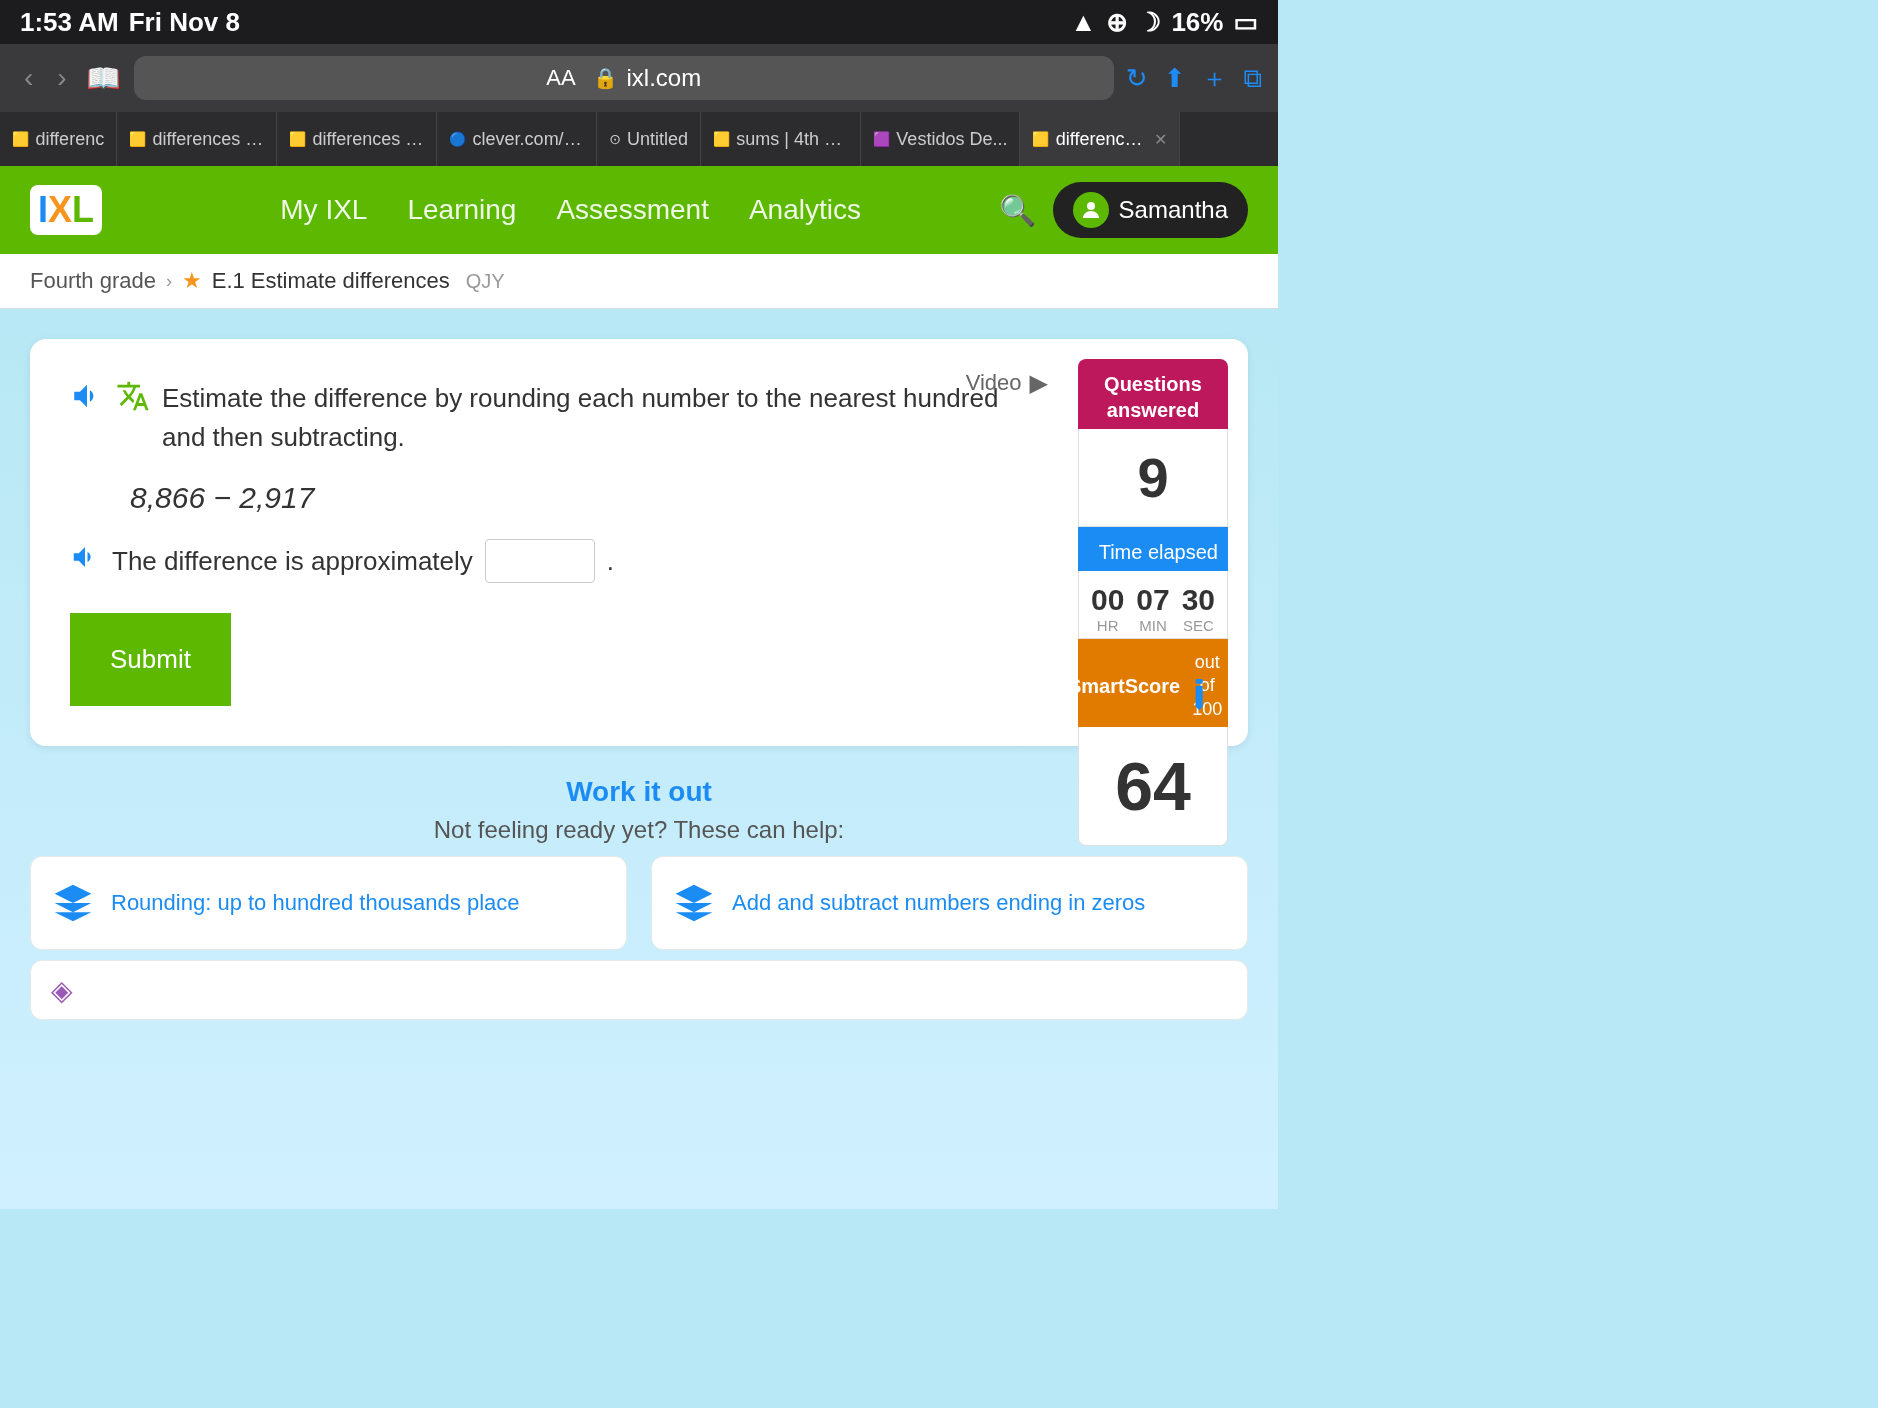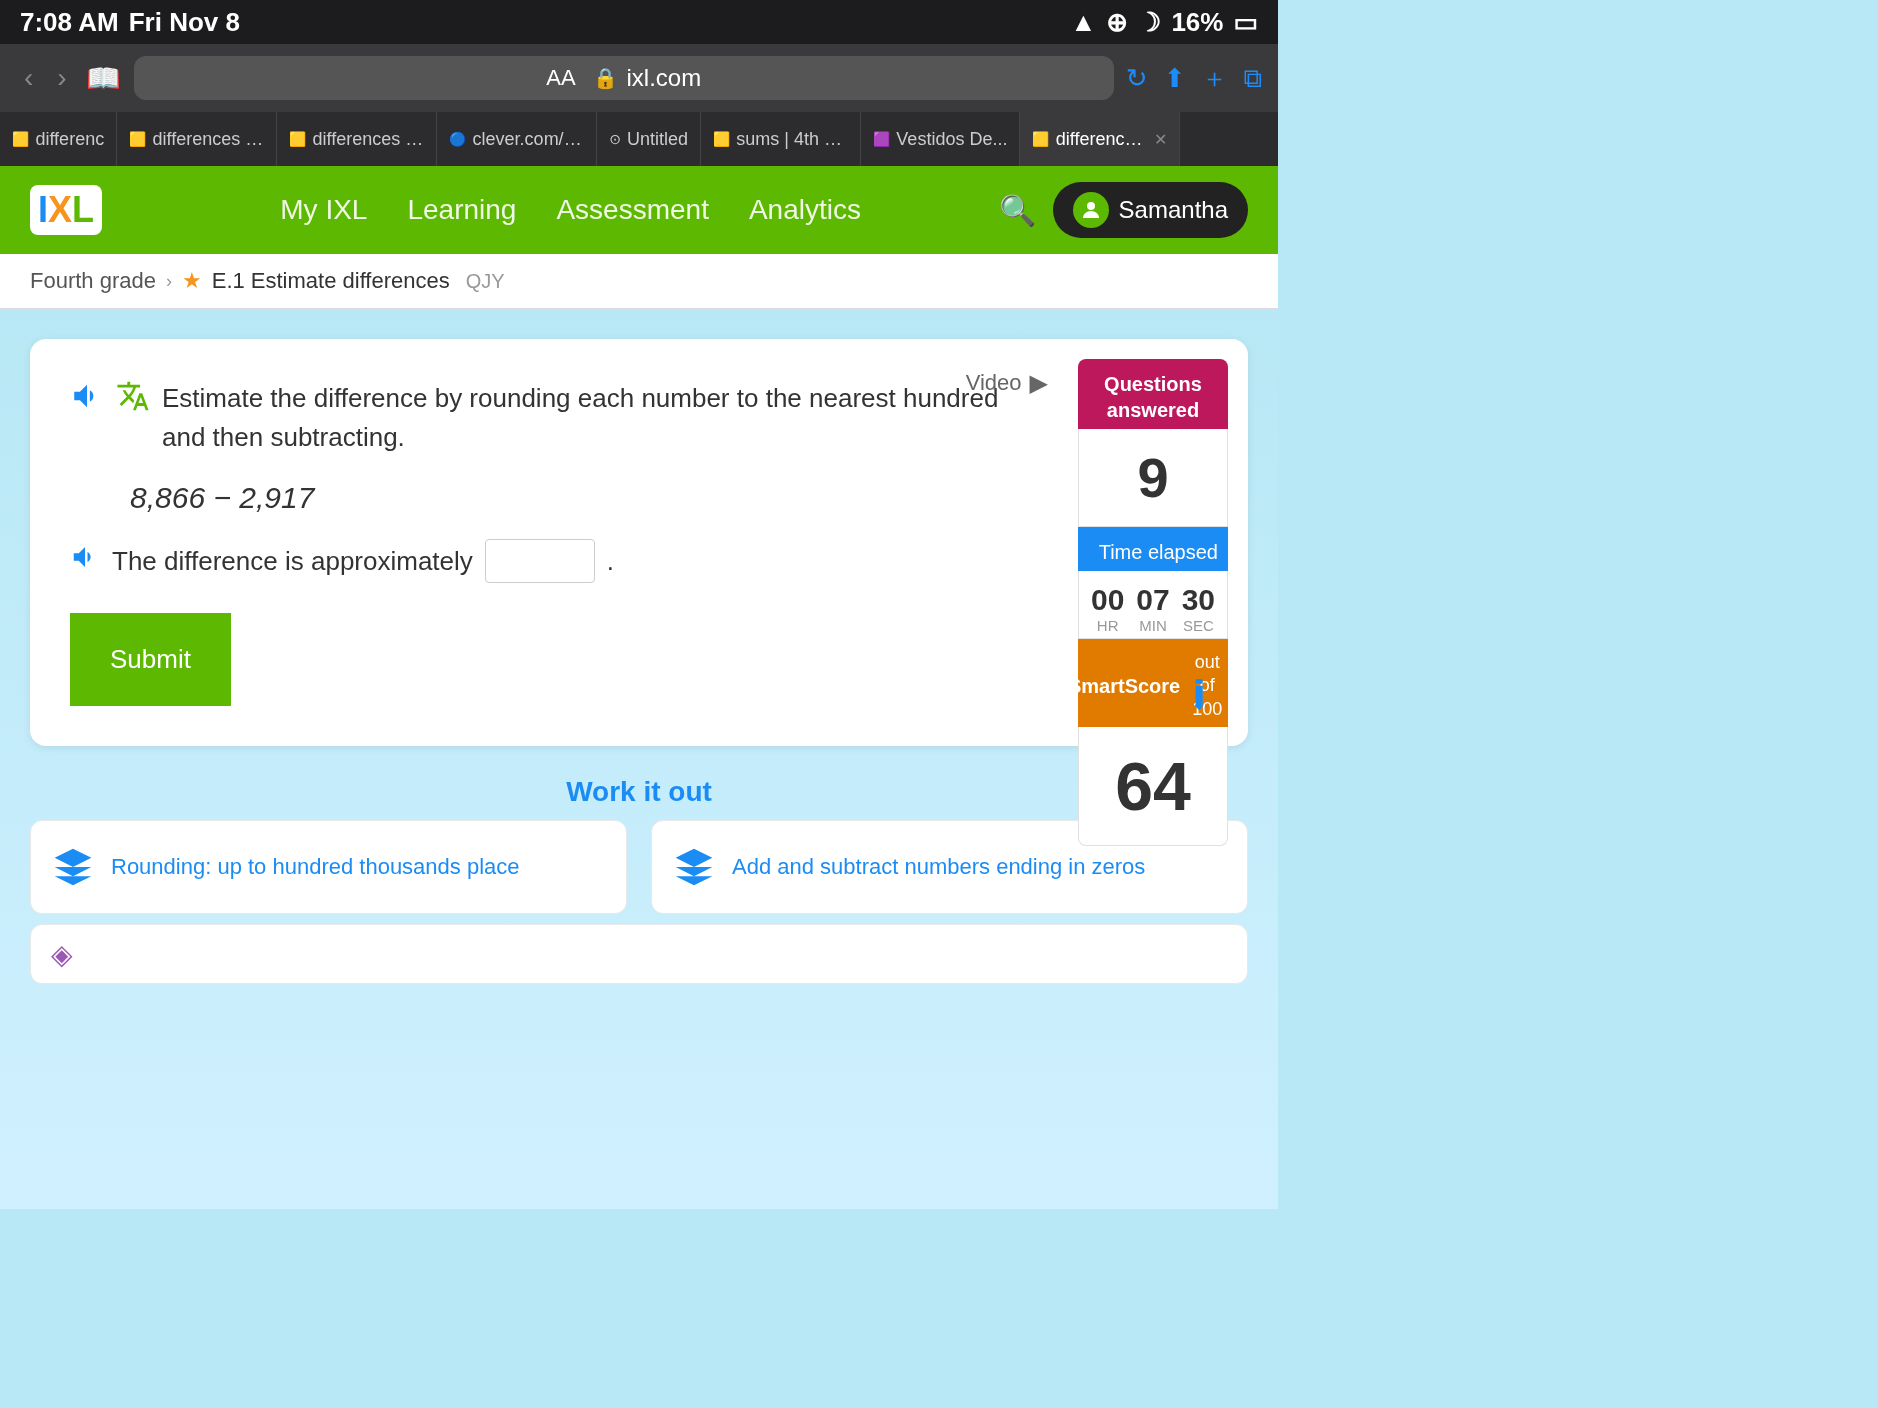--- a/index.html
+++ b/index.html
@@ -384,21 +384,21 @@
       display: flex;
       align-items: center;
       gap: 16px;
     }
   </style>
 </head>
 <body>
 
 <div class="status-bar">
   <div class="status-left">
-    <span>7:08 AM</span>
+    <span>1:53 AM</span>
     <span>Fri Nov 8</span>
   </div>
   <div class="status-right">
     <span>▲</span>
     <span>⊕</span>
     <span>☽</span>
     <span>16%</span>
     <span>▭</span>
   </div>
 </div>
@@ -567,20 +567,21 @@
       <div class="edit-icon-btn">
         <svg width="32" height="32" viewBox="0 0 24 24" fill="#1b8cf3">
           <path d="M3 17.25V21h3.75L17.81 9.94l-3.75-3.75L3 17.25zM20.71 7.04c.39-.39.39-1.02 0-1.41l-2.34-2.34c-.39-.39-1.02-.39-1.41 0l-1.83 1.83 3.75 3.75 1.83-1.83z"></path>
         </svg>
       </div>
 
     </div>
 
     <div class="work-it-out">
       <div class="work-it-out-title">Work it out</div>
+      <div class="work-it-out-subtitle">Not feeling ready yet? These can help:</div>
     </div>
 
     <div class="resource-cards">
       <div class="resource-card">
         <span class="diamond-icon">
           <svg width="44" height="44" viewBox="0 0 24 24" fill="#1b8cf3">
             <path d="M12 2L2 7l10 5 10-5-10-5zM2 17l10 5 10-5M2 12l10 5 10-5"></path>
           </svg>
         </span>
         <span class="resource-label">Rounding: up to hundred thousands place</span>

